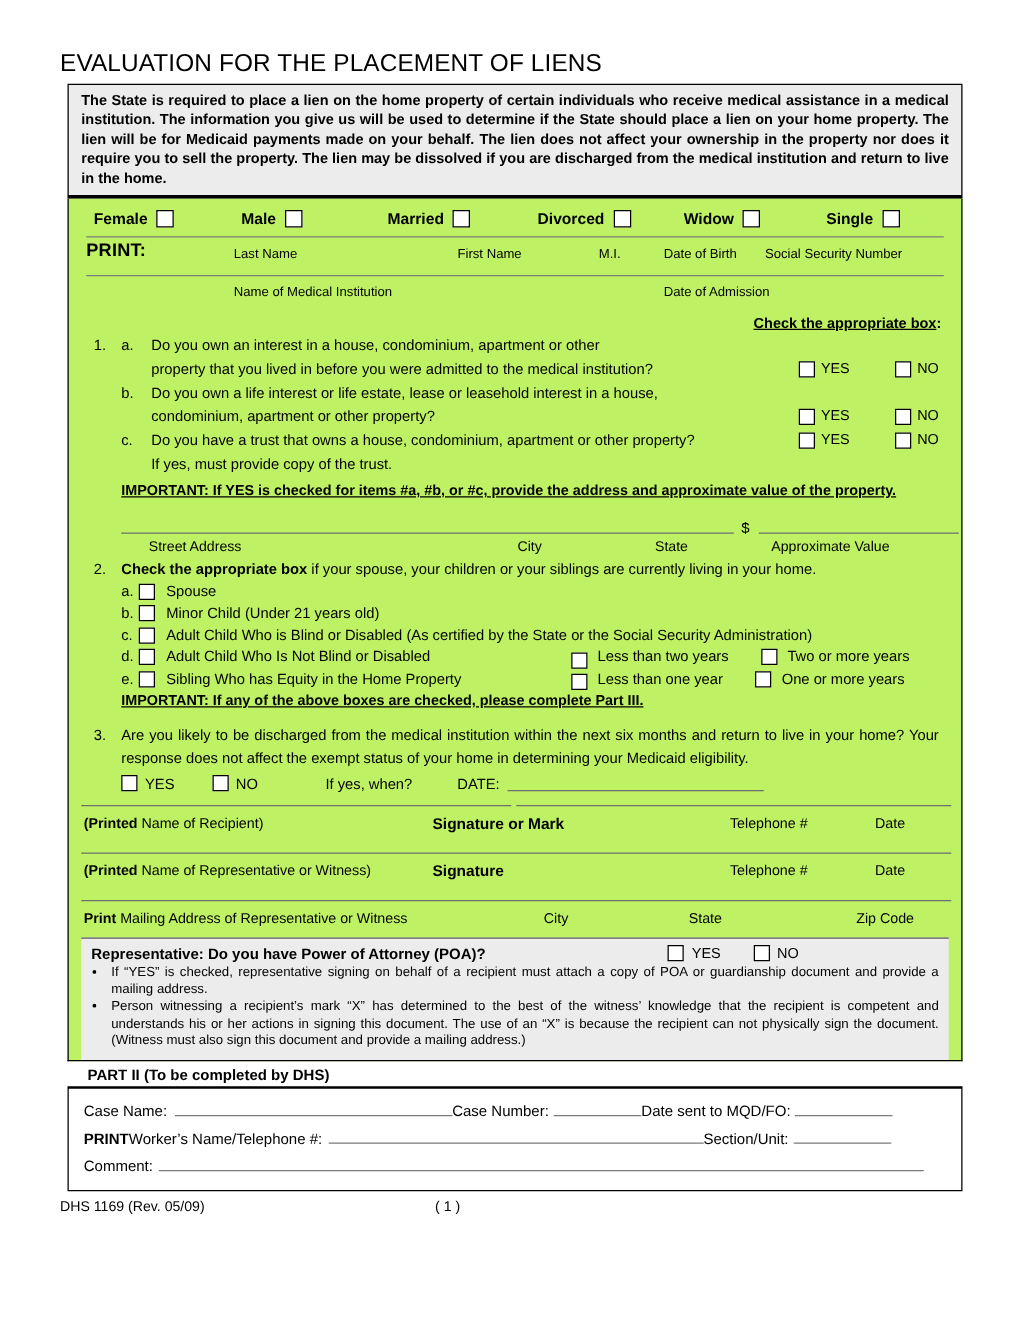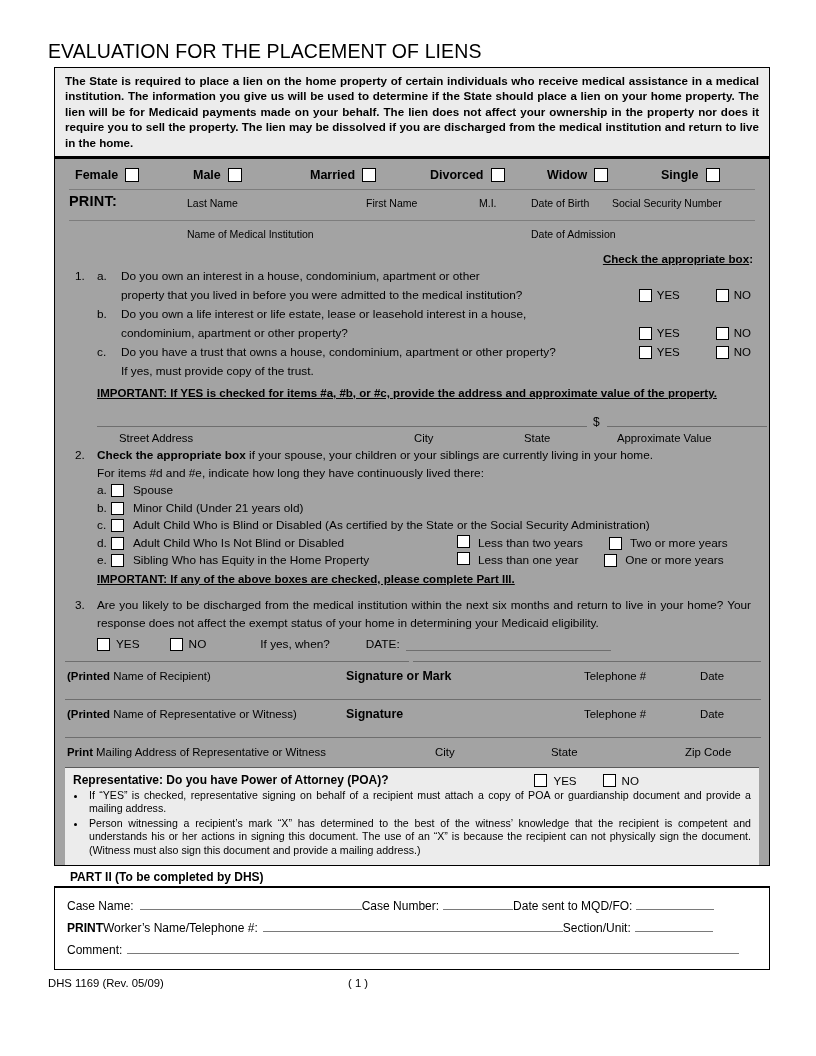--- a/index.html
+++ b/index.html
@@ -66,21 +66,21 @@
     text-align: justify;
   }
 
   
   .body-box {
     border-left: 1.5px solid #000;
     border-right: 1.5px solid #000;
     border-bottom: 1.5px solid #000;
     margin-left: 6px;
     padding: 0;
-    background: #a3a3a3;
+    background: #bef264;
   }
 
   
   .status-row {
     display: flex;
     padding: 9px 14px 7px 20px;
     font-size: 12.5px;
     font-weight: bold;
   }
   .status-item {
@@ -184,21 +184,21 @@
     position: relative;
   }
   .opt .oletter { width: 14px; }
   .opt .obox { margin-right: 9px; }
   .opt .olabel { white-space: nowrap; }
   .dur {
     position: absolute;
     display: flex;
     align-items: center;
   }
-  .dur .d1 { display: flex; align-items: flex-start; gap: 8px; }
+  .dur .d1 { display: flex; align-items: flex-end; gap: 8px; }
   .dur .d2 { display: flex; align-items: center; gap: 8px; margin-left: 26px; }
 
   
   .q3 { position: relative; font-size: 11.8px; line-height: 18px; margin-top: 8px; }
   .q3 .num { position: absolute; left: 6px; top: 0; }
   .q3 .txt { margin-left: 28px; padding-right: 6px; text-align: justify; }
   .q3-row {
     margin-left: 28px;
     display: flex;
     align-items: center;
@@ -417,21 +417,20 @@
             <div class="cap" style="left:50px;">Street Address</div>
             <div class="cap" style="left:345px;">City</div>
             <div class="cap" style="left:455px;">State</div>
             <div class="cap" style="left:548px;">Approximate Value</div>
           </div>
         </div>
 
         <div class="q2">
           <div class="num">2.</div>
           <div class="lead"><b>Check the appropriate box</b><span> if your spouse, your children or your siblings are currently living in your home.</span></div>
-          <div class="lead2">For items #d and #e, indicate how long they have continuously lived there:</div>
 
           <div class="opt">
             <span class="oletter">a.</span>
             <span class="cbox sm obox"></span>
             <span class="olabel">Spouse</span>
           </div>
           <div class="opt">
             <span class="oletter">b.</span>
             <span class="cbox sm obox"></span>
             <span class="olabel">Minor Child (Under 21 years old)</span>

